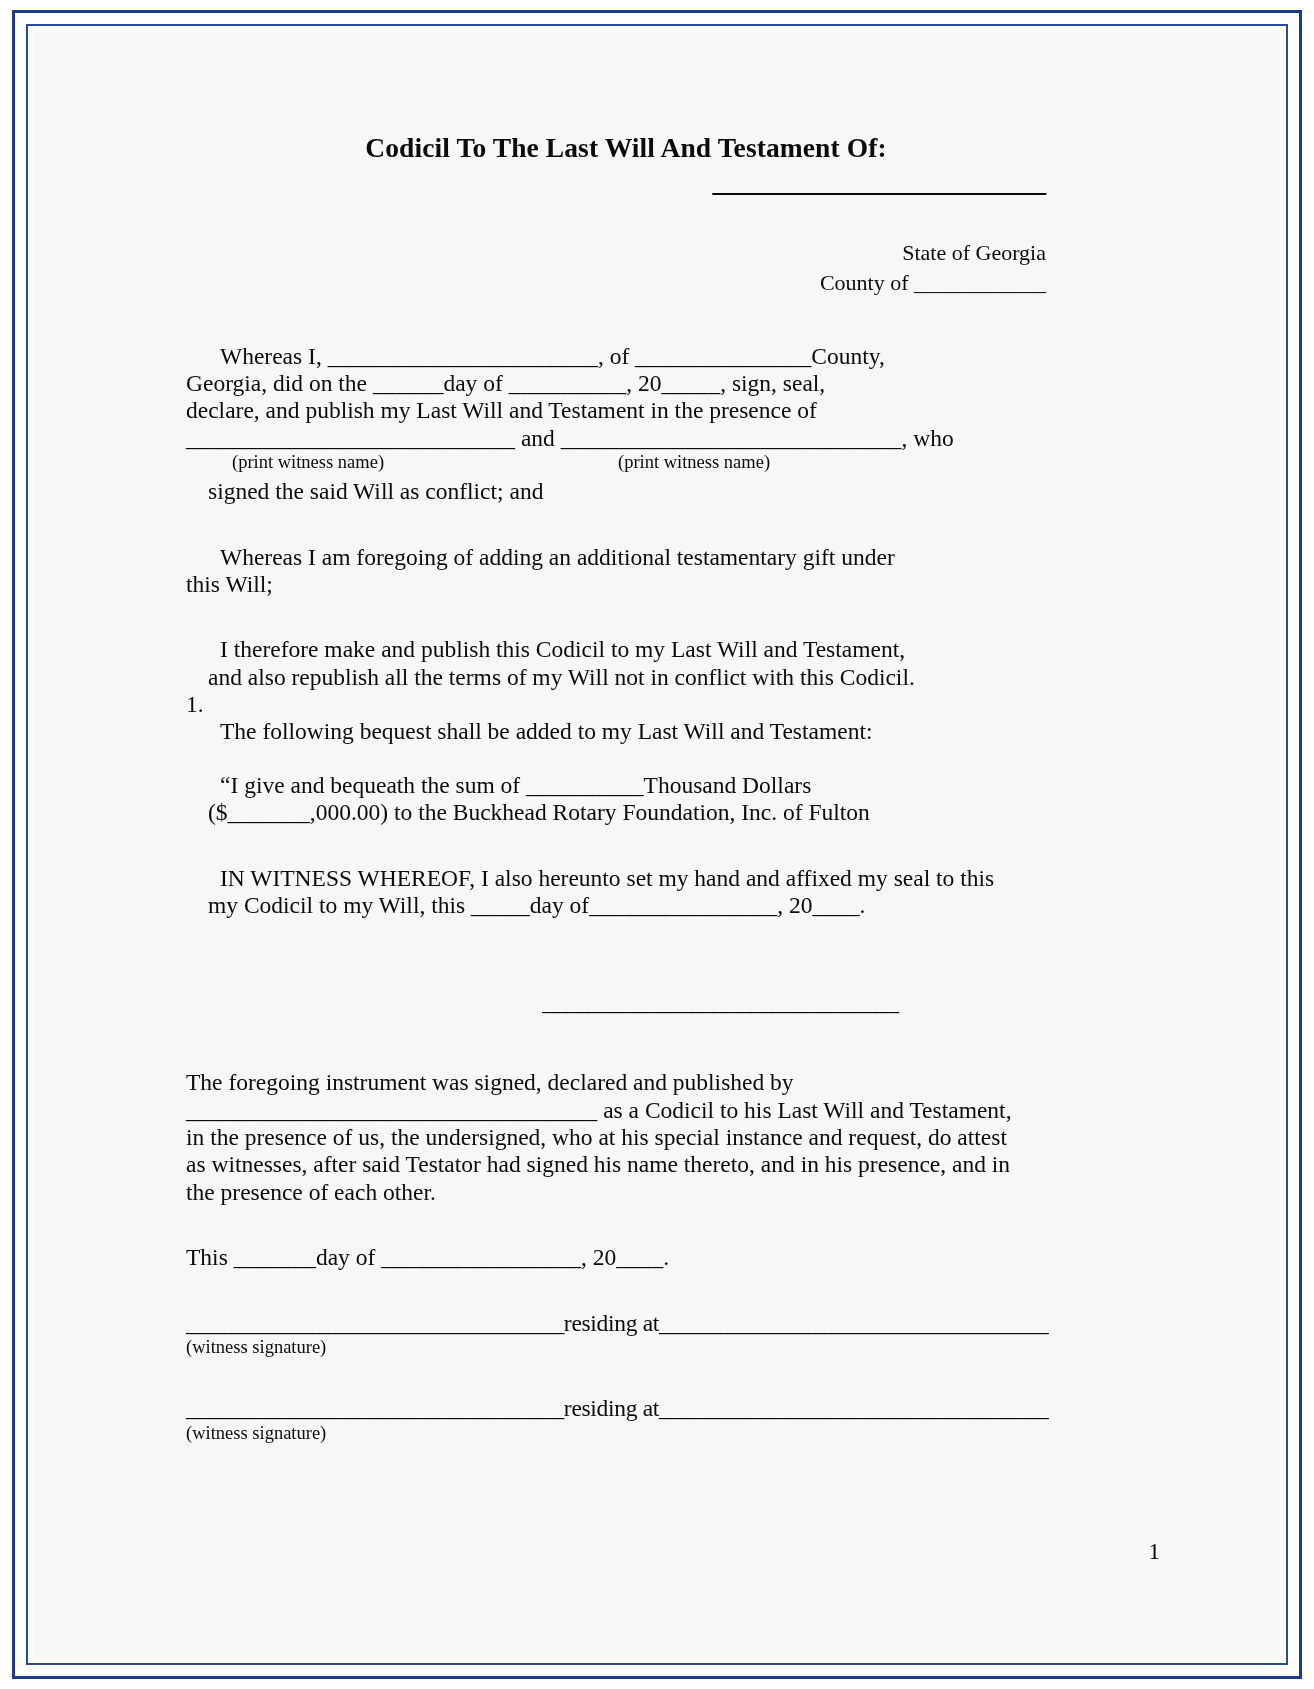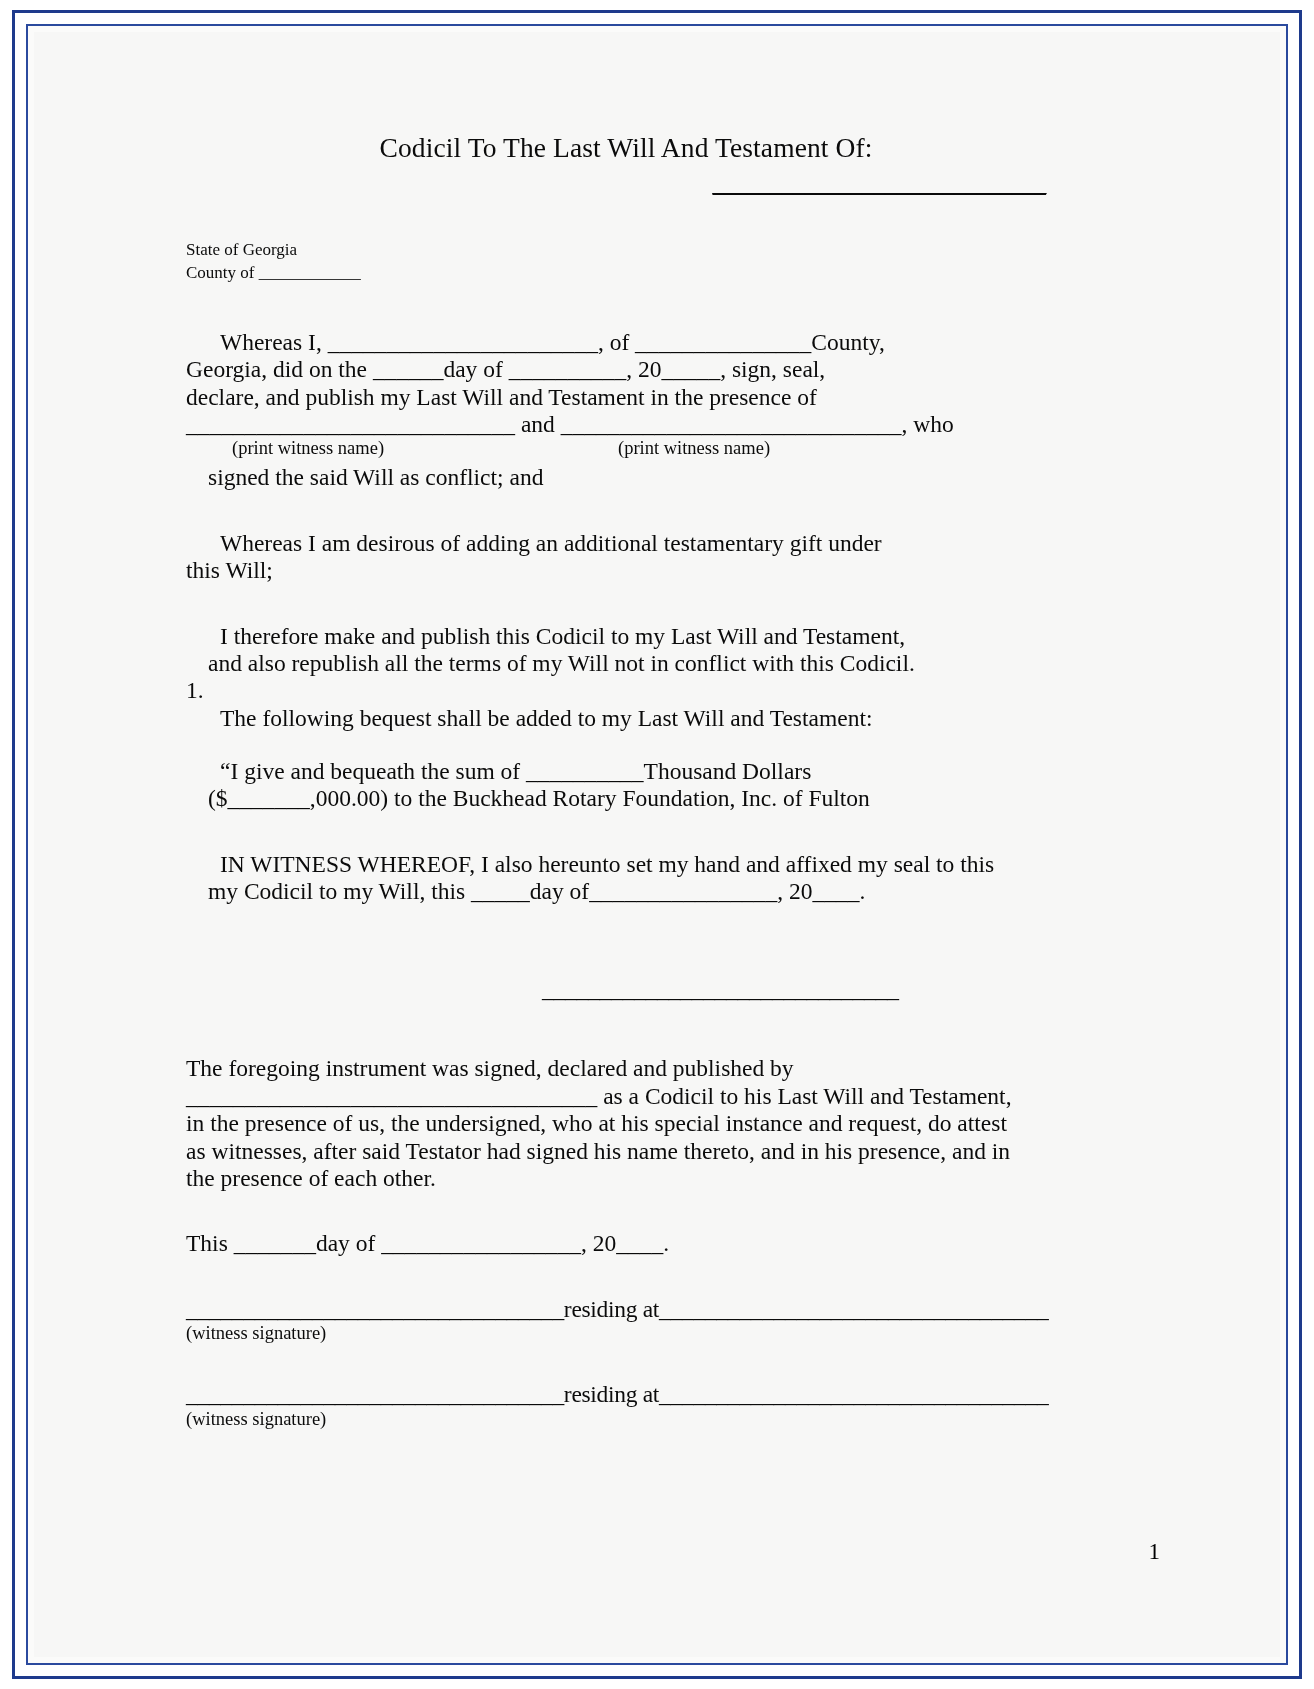--- a/index.html
+++ b/index.html
@@ -52,39 +52,40 @@
     left: 152px;
     top: 100px;
     width: 860px;
     color: #0b0b0b;
     font-size: 23.5px;
     line-height: 1.165;
   }
 
   
   .doc-title {
-    font-weight: normal;
+    font-weight: bold;
     font-size: 27.5px;
     text-align: center;
     letter-spacing: 0.1px;
     margin: 0 0 6px 0;
     padding-left: 20px;
   }
   .title-blank {
     text-align: right;
     padding-left: 14px;
     margin-bottom: 40px;
     letter-spacing: -0.5px;
     font-size: 24px;
     text-decoration: underline;
   }
   .venue {
-    font-size: 17px;
+    font-size: 22px;
     line-height: 1.38;
     margin: 0 0 44px 0;
+    text-align: right;
   }
   .venue div { white-space: pre; }
 
   p.para {
     margin: 0 0 0 0;
     text-align: left;
   }
   .gap-sm { height: 26px; }
   .gap-md { height: 38px; }
   .gap-lg { height: 52px; }
@@ -154,21 +155,21 @@
         <div class="witness-label-row small-label">
           <span class="wl-1">(print witness name)</span>
           <span class="wl-2">(print witness name)</span>
         </div>
         <p class="para"><span class="indent-sm"></span><span>signed the said Will as conflict; and</span></p>
       </div>
 
       <div class="gap-md"></div>
 
       <div>
-        <p class="para"><span class="indent"></span><span>Whereas I am desirous of adding an additional testamentary gift under</span></p>
+        <p class="para"><span class="indent"></span><span>Whereas I am foregoing of adding an additional testamentary gift under</span></p>
         <p class="para">this Will;</p>
       </div>
 
       <div class="gap-md"></div>
 
       <div>
         <p class="para"><span class="indent"></span><span>I therefore make and publish this Codicil to my Last Will and Testament,</span></p>
         <p class="para"><span class="indent-sm"></span><span>and also republish all the terms of my Will not in conflict with this Codicil.</span></p>
       </div>
 

